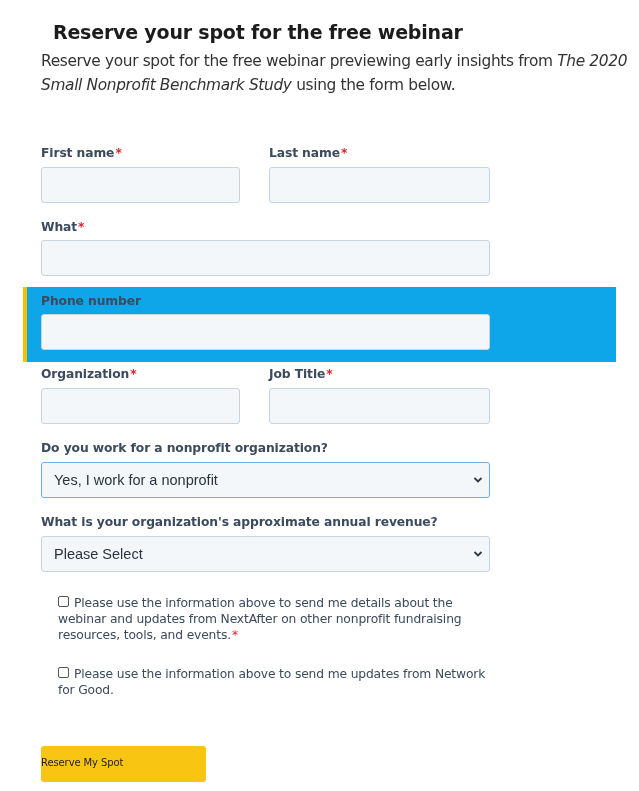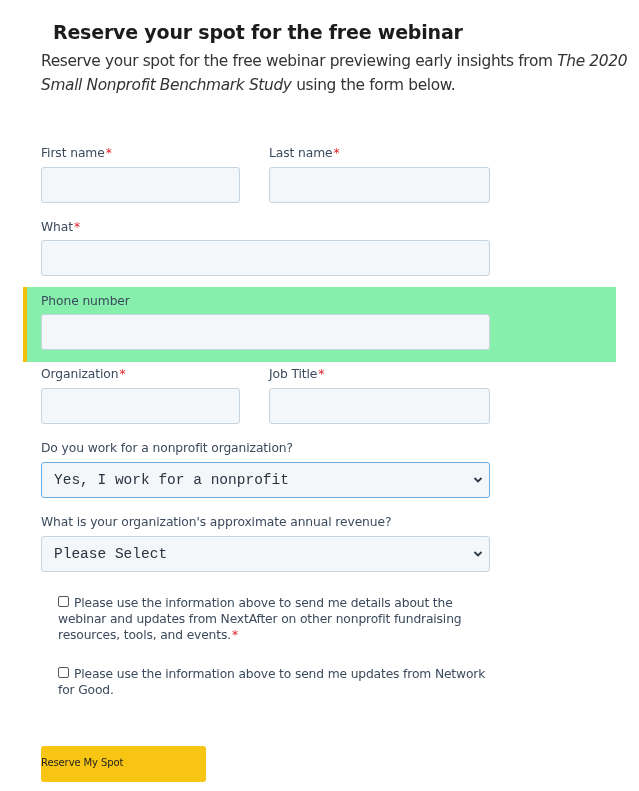--- a/index.html
+++ b/index.html
@@ -13,40 +13,40 @@
     font-size: 19px; color: #1c1c1c; letter-spacing: -0.2px;
   }
   .intro {
     position: absolute; left: 41px; top: 49px; width: 590px; margin: 0;
     font-family: "DejaVu Sans", sans-serif; font-size: 15.4px; line-height: 24px;
     color: #333333; letter-spacing: -0.35px;
   }
   .intro em { font-style: italic; }
   .label {
     position: absolute; font-family: "DejaVu Sans", sans-serif;
-    font-size: 12.3px; color: #3b4a5c; letter-spacing: -0.1px;
+    font-size: 12.3px; color: #3b4a5c; letter-spacing: -0.1px; font-weight: bold;
   }
   .req { color: #e0242a; margin-left: 1px; }
   .input {
     position: absolute; box-sizing: border-box; height: 36px;
     background: #f4f7fa; border: 1px solid #c6d3e0; border-radius: 3px;
   }
   .select {
     position: absolute; box-sizing: border-box; height: 36px;
     background: #f4f7fa; border: 1px solid #c6d3e0; border-radius: 3px;
-    font-family: Liberation Mono, monospace; font-size: 14.5px; color: #2a3340;
+    font-family: Liberation Sans, sans-serif; font-size: 14.5px; color: #2a3340;
     padding-left: 12px; line-height: 34px;
   }
   .select.focused { border-color: #6ab0e6; }
   .select .chev {
     position: absolute; right: 6px; top: 12px; width: 10px; height: 10px;
   }
   .phone-block {
     position: absolute; left: 23px; top: 287px; width: 593px; height: 75px;
-    background: #86efac; border-left: 4px solid #f5c000; box-sizing: border-box;
+    background: #0ea5e9; border-left: 4px solid #f5c000; box-sizing: border-box;
   }
   .phone-help {
     position: absolute; right: 9px; top: 13px; width: 130px; text-align: right;
     font-family: "DejaVu Sans", sans-serif; font-size: 10.6px; line-height: 16px;
     color: #444444; letter-spacing: -0.2px;
   }
   .check-row {
     position: absolute; left: 46px; width: 440px;
     font-family: "DejaVu Sans", sans-serif; font-size: 12.3px; line-height: 16px;
     color: #3b4a5c; letter-spacing: -0.15px; margin-left: 12px;

